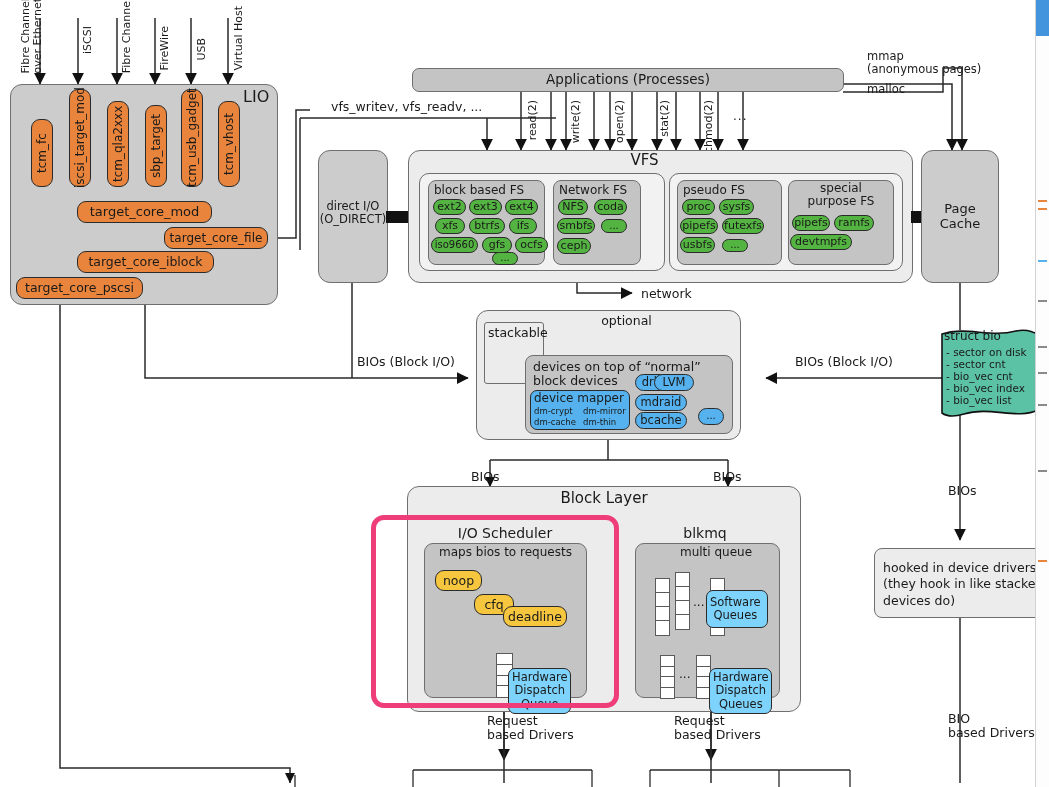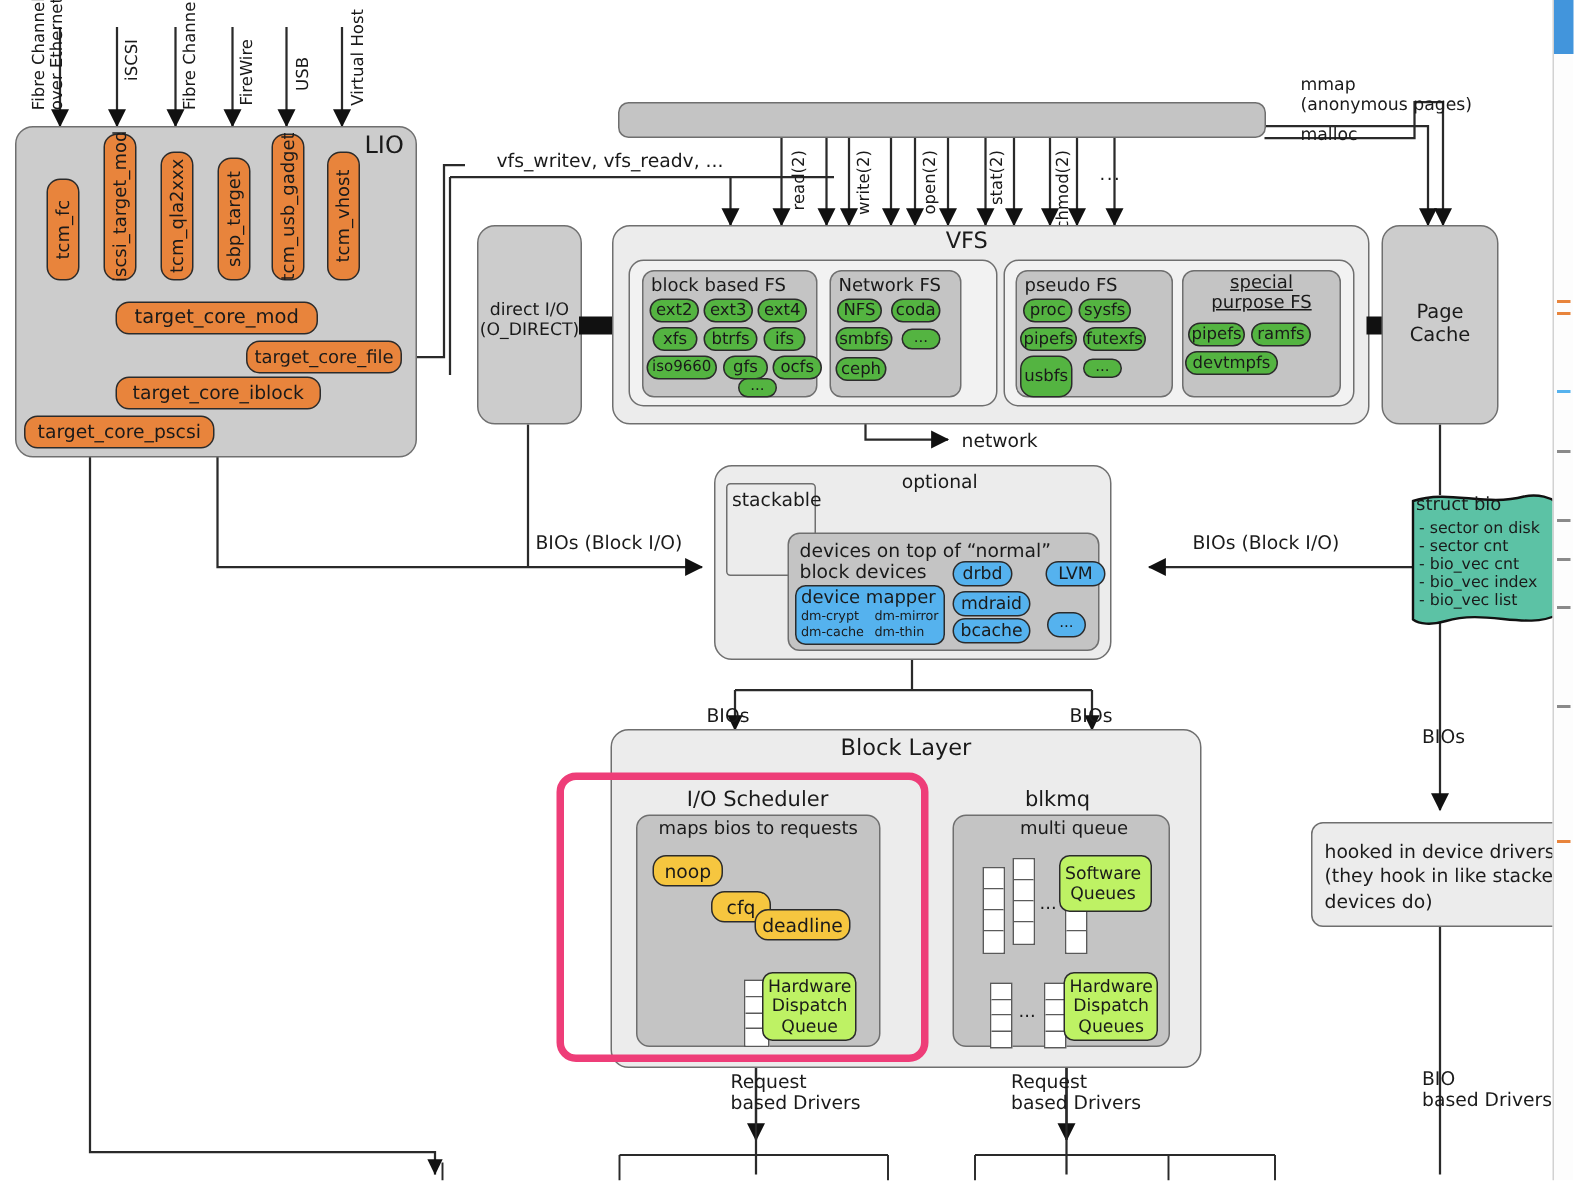--- a/index.html
+++ b/index.html
@@ -24,21 +24,21 @@
   .grp-dark { background:#c4c4c4; }
 
   .pill {
     position:absolute; border:1.6px solid #2b2b2b; border-radius:9px;
     display:flex; align-items:center; justify-content:center;
     text-align:center; line-height:1.05; white-space:nowrap;
   }
   .orange { background:#e8843c; }
   .green  { background:#54b441; }
   .blue   { background:#55b2ee; }
-  .yellow { background:#bef264; }
+  .yellow { background:#7dd3fc;margin-top:20px; }
   .amber  { background:#f6c63f; }
 
   .vert { writing-mode:vertical-rl; transform:rotate(180deg); }
 
   .lbl { position:absolute; line-height:1.12; white-space:pre; }
   .ctr { text-align:center; }
 
   .queue {
     position:absolute; border:1.5px solid #5a5a5a; background:#ffffff;
   }
@@ -189,20 +189,21 @@
   <div class="pill orange vert" style="left:145px; top:105px; width:22px; height:82px; font-size:12px;">sbp_target</div>
   <div class="pill orange vert" style="left:181px; top:89px; width:22px; height:98px; font-size:12px;">tcm_usb_gadget</div>
   <div class="pill orange vert" style="left:218px; top:101px; width:22px; height:86px; font-size:12px;">tcm_vhost</div>
 
   <div class="pill orange" style="left:77px; top:201px; width:135px; height:22px; font-size:13px;">target_core_mod</div>
   <div class="pill orange" style="left:164px; top:227px; width:104px; height:22px; font-size:12px;">target_core_file</div>
   <div class="pill orange" style="left:77px; top:251px; width:137px; height:22px; font-size:12.5px;">target_core_iblock</div>
   <div class="pill orange" style="left:16px; top:277px; width:127px; height:22px; font-size:12.5px;">target_core_pscsi</div>
 
   <div class="grp grp-dark" style="left:412px; top:68px; width:432px; height:24px; border-radius:7px;"></div>
+  <div class="lbl ctr" style="left:412px; top:72px; width:432px; font-size:13.5px;">Applications (Processes)</div>
 
   <div class="lbl vert" style="left:527px; top:100px; font-size:11px;">read(2)</div>
   <div class="lbl vert" style="left:570px; top:100px; font-size:11px;">write(2)</div>
   <div class="lbl vert" style="left:614px; top:100px; font-size:11px;">open(2)</div>
   <div class="lbl vert" style="left:659px; top:100px; font-size:11px;">stat(2)</div>
   <div class="lbl vert" style="left:703px; top:100px; font-size:11px;">chmod(2)</div>
   <div class="lbl" style="left:733px; top:110px; font-size:12px; letter-spacing:1px;">...</div>
 
   <div class="lbl" style="left:867px; top:50px; font-size:11.5px;">mmap
 (anonymous pages)</div>
@@ -242,25 +243,25 @@
   <div class="pill green" style="left:557px; top:218px; width:38px; height:16px; font-size:11px;">smbfs</div>
   <div class="pill green" style="left:601px; top:219px; width:26px; height:14px; font-size:10px;">...</div>
   <div class="pill green" style="left:557px; top:238px; width:34px; height:16px; font-size:11px;">ceph</div>
 
   <div class="grp grp-dark" style="left:677px; top:180px; width:105px; height:85px; border-radius:8px;"></div>
   <div class="lbl" style="left:683px; top:184px; font-size:12px;">pseudo FS</div>
   <div class="pill green" style="left:682px; top:199px; width:33px; height:16px; font-size:11px;">proc</div>
   <div class="pill green" style="left:719px; top:199px; width:35px; height:16px; font-size:11px;">sysfs</div>
   <div class="pill green" style="left:680px; top:218px; width:38px; height:16px; font-size:11px;">pipefs</div>
   <div class="pill green" style="left:722px; top:218px; width:42px; height:16px; font-size:11px;">futexfs</div>
-  <div class="pill green" style="left:680px; top:237px; width:35px; height:28px; font-size:11px;">usbfs</div>
+  <div class="pill green" style="left:680px; top:237px; width:35px; height:16px; font-size:11px;">usbfs</div>
   <div class="pill green" style="left:722px; top:239px; width:26px; height:13px; font-size:10px;">...</div>
 
   <div class="grp grp-dark" style="left:788px; top:180px; width:106px; height:85px; border-radius:8px;"></div>
-  <div class="lbl ctr" style="left:788px; top:182px; width:106px; font-size:12px;text-decoration:underline;">special
+  <div class="lbl ctr" style="left:788px; top:182px; width:106px; font-size:12px;">special
 purpose FS</div>
   <div class="pill green" style="left:792px; top:215px; width:38px; height:16px; font-size:11px;">pipefs</div>
   <div class="pill green" style="left:834px; top:215px; width:40px; height:16px; font-size:11px;">ramfs</div>
   <div class="pill green" style="left:790px; top:234px; width:62px; height:16px; font-size:11px;">devtmpfs</div>
 
   <div class="lbl" style="left:641px; top:287px; font-size:12.5px;">network</div>
 
   <div class="abs" style="left:911px; top:211px; width:22px; height:12px; background:#111;"></div>
   <div class="grp" style="left:921px; top:150px; width:78px; height:133px;"></div>
   <div class="lbl ctr" style="left:921px; top:202px; width:78px; font-size:13px;">Page
@@ -298,21 +299,21 @@
 block devices</div>
 
   <div class="pill blue" style="left:530px; top:390px; width:100px; height:40px; border-radius:7px; display:block;"></div>
   <div class="lbl" style="left:534px; top:392px; font-size:12px;">device mapper</div>
   <div class="lbl" style="left:534px; top:407px; font-size:8.5px;">dm-crypt</div>
   <div class="lbl" style="left:583px; top:407px; font-size:8.5px;">dm-mirror</div>
   <div class="lbl" style="left:534px; top:418px; font-size:8.5px;">dm-cache</div>
   <div class="lbl" style="left:583px; top:418px; font-size:8.5px;">dm-thin</div>
 
   <div class="pill blue" style="left:635px; top:374px; width:40px; height:17px; font-size:11.5px;">drbd</div>
-  <div class="pill blue" style="left:697px; top:374px; width:40px; height:17px; font-size:11.5px;">LVM</div>
+  <div class="pill blue" style="left:654px; top:374px; width:40px; height:17px; font-size:11.5px;">LVM</div>
   <div class="pill blue" style="left:635px; top:394px; width:52px; height:17px; font-size:11.5px;">mdraid</div>
   <div class="pill blue" style="left:635px; top:412px; width:52px; height:17px; font-size:11.5px;">bcache</div>
   <div class="pill blue" style="left:698px; top:408px; width:26px; height:17px; font-size:10px;">...</div>
 
   <div class="grp grp-lite" style="left:407px; top:486px; width:394px; height:226px;"></div>
   <div class="lbl ctr" style="left:407px; top:490px; width:394px; font-size:15px;">Block Layer</div>
 
   <div class="lbl ctr" style="left:420px; top:526px; width:170px; font-size:14px;">I/O Scheduler</div>
   <div class="grp grp-dark" style="left:424px; top:543px; width:163px; height:155px; border-radius:9px;"></div>
   <div class="lbl ctr" style="left:424px; top:546px; width:163px; font-size:12px;">maps bios to requests</div>

